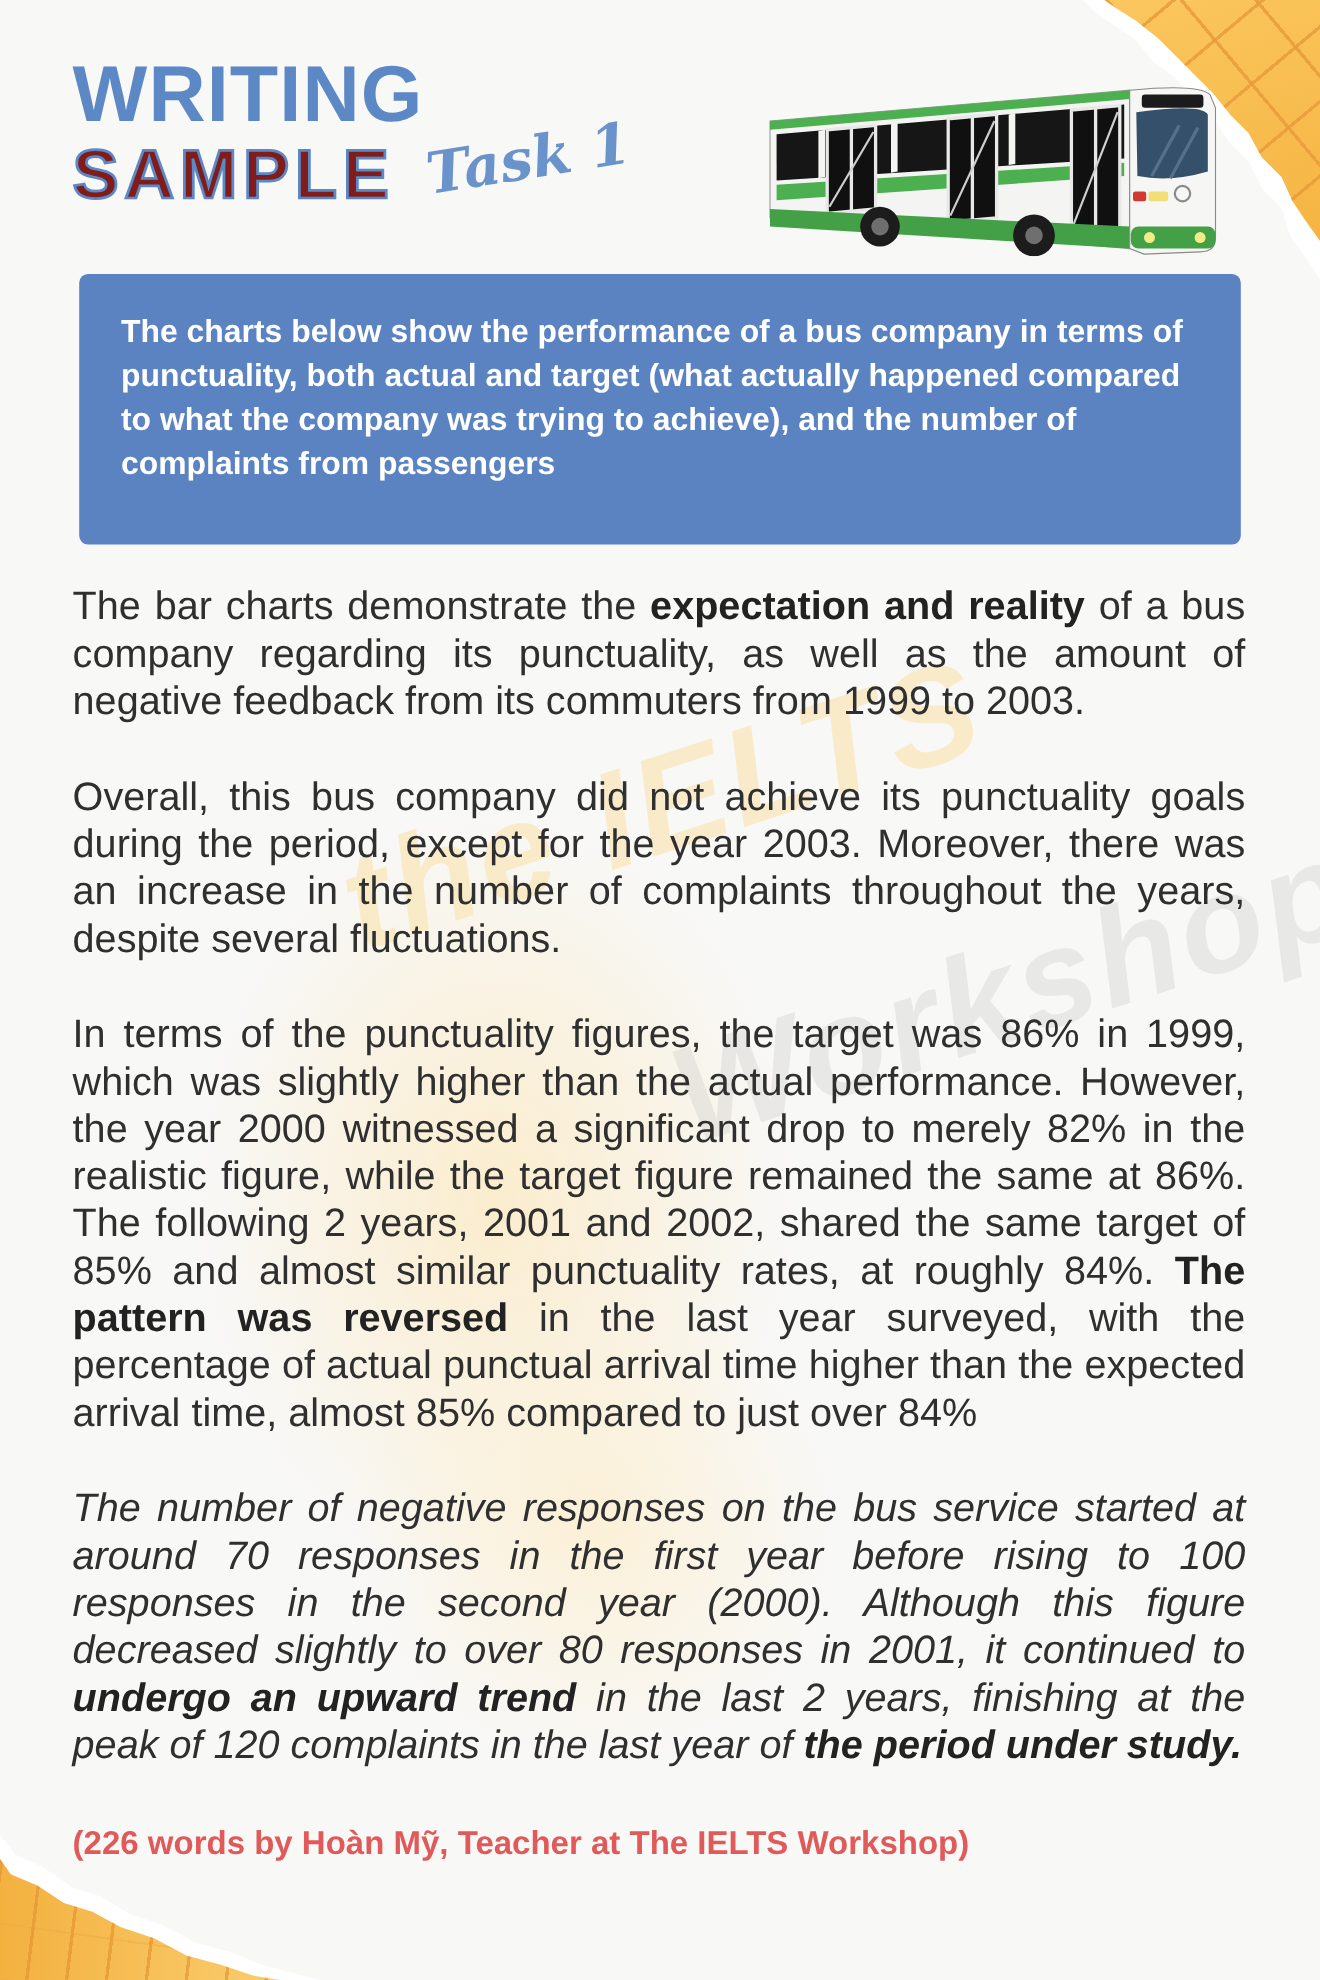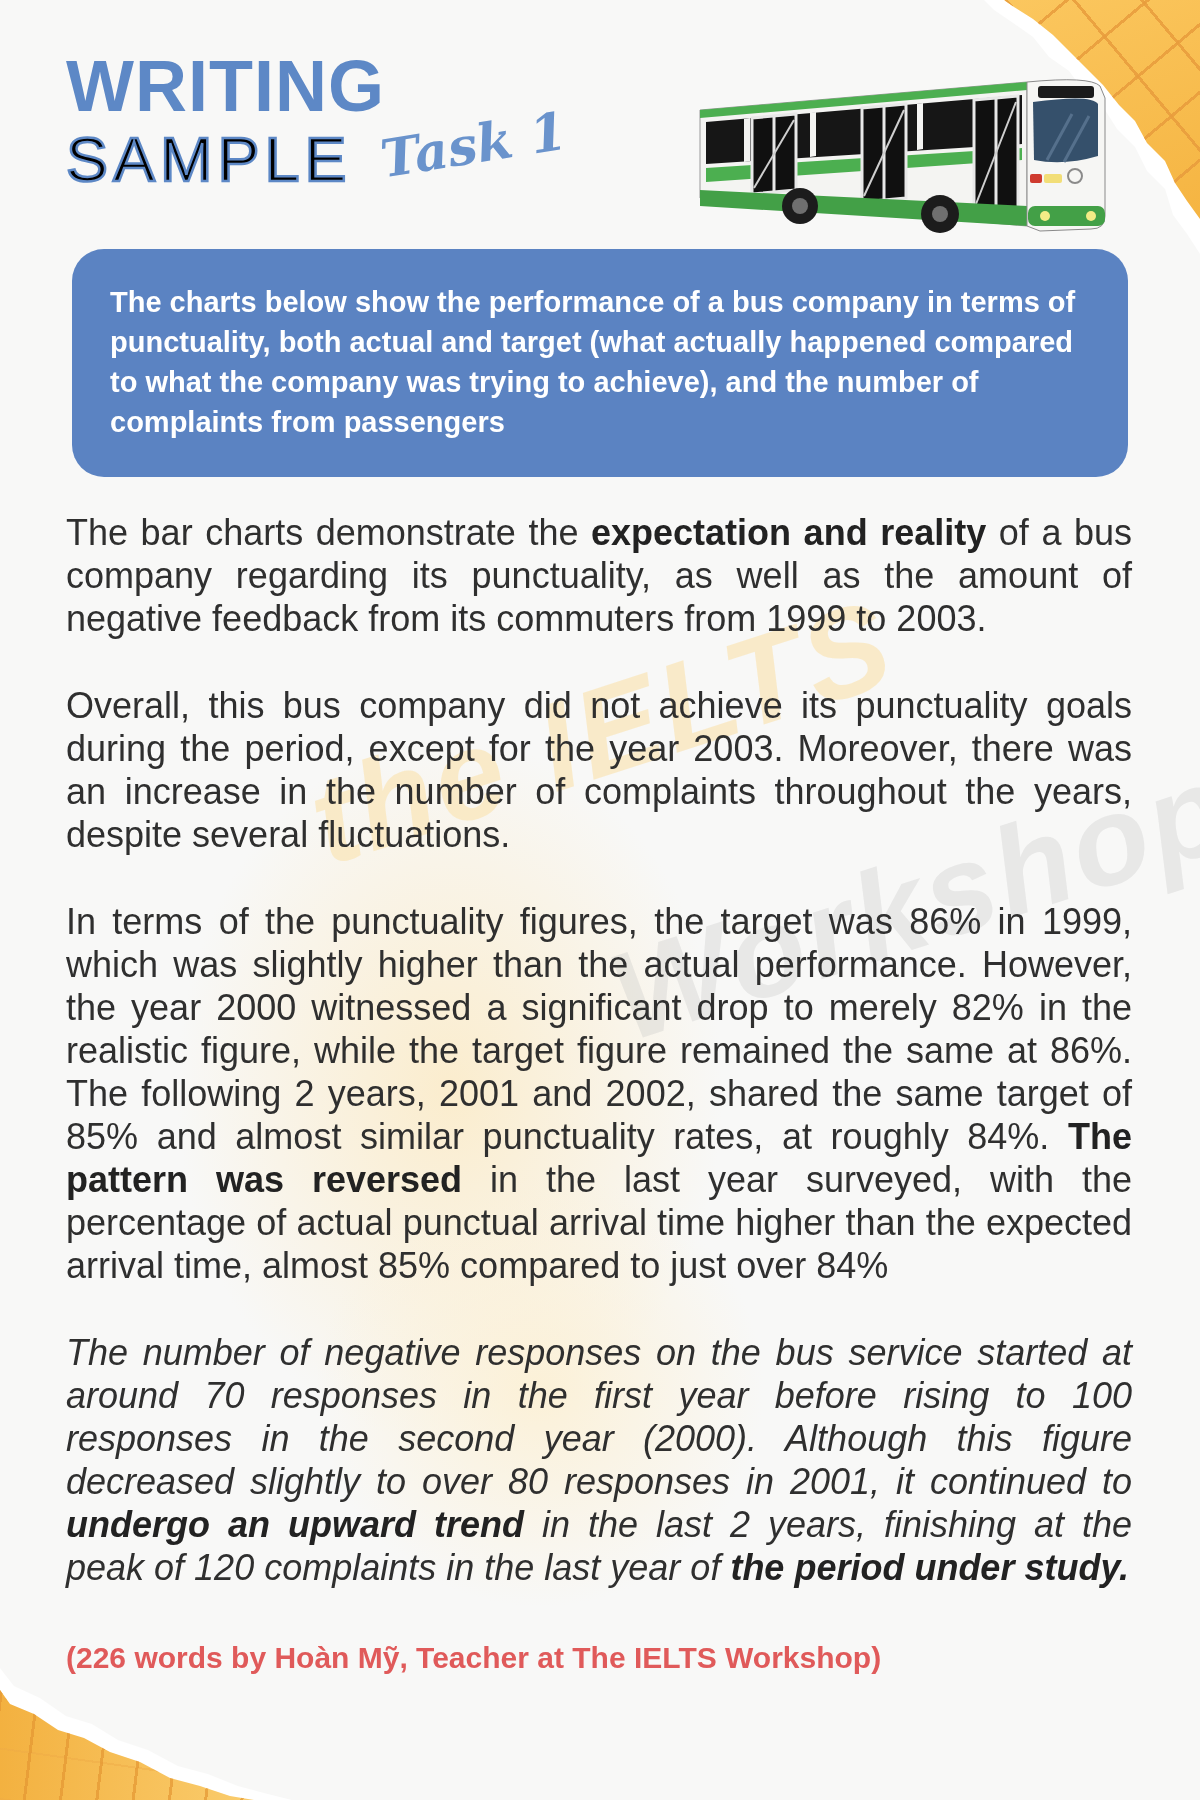--- a/index.html
+++ b/index.html
@@ -65,38 +65,38 @@
     position:relative;z-index:2;
     display:flex;justify-content:space-between;align-items:flex-start;
     margin:50px 60px 0 66px;height:165px;
   }
   .title-writing{
     margin:0;font-size:72px;line-height:1.0;font-weight:bold;
     color:#5d88c6;letter-spacing:1px;
   }
   .title-row{display:flex;align-items:flex-start;margin-top:6px;}
   .title-sample{
-    font-size:63px;line-height:1.0;font-weight:normal;letter-spacing:5px;
-    color:#000000;-webkit-text-stroke:2.5px #5d88c6;
+    font-size:63px;line-height:1.0;font-weight:bold;letter-spacing:5px;
+    color:#7f1d1d;-webkit-text-stroke:2.5px #5d88c6;
   }
   .task-label{
     font-family:"DejaVu Serif","Liberation Serif",serif;
     font-style:italic;font-weight:bold;
     font-size:52px;color:#6a93cc;
     transform:rotate(-9deg);display:inline-block;
     margin:-14px 0 0 28px;
   }
   .bus{flex:0 0 auto;margin:8px 18px 0 0;}
   
   .prompt-box{
     position:relative;z-index:2;
     margin:34px 72px 0 72px;
     background:#5b83c2;
-    border-radius:32px;
-    padding:33px 40px 35px 38px;
+    border-radius:8px;
+    padding:33px 40px 53px 38px;
   }
   .prompt-box p{
     margin:0;color:#ffffff;font-weight:bold;
     font-size:29px;line-height:40px;
   }
   
   .essay{
     position:relative;z-index:2;
     margin:34px 68px 0 66px;
     color:#2f2f2f;

